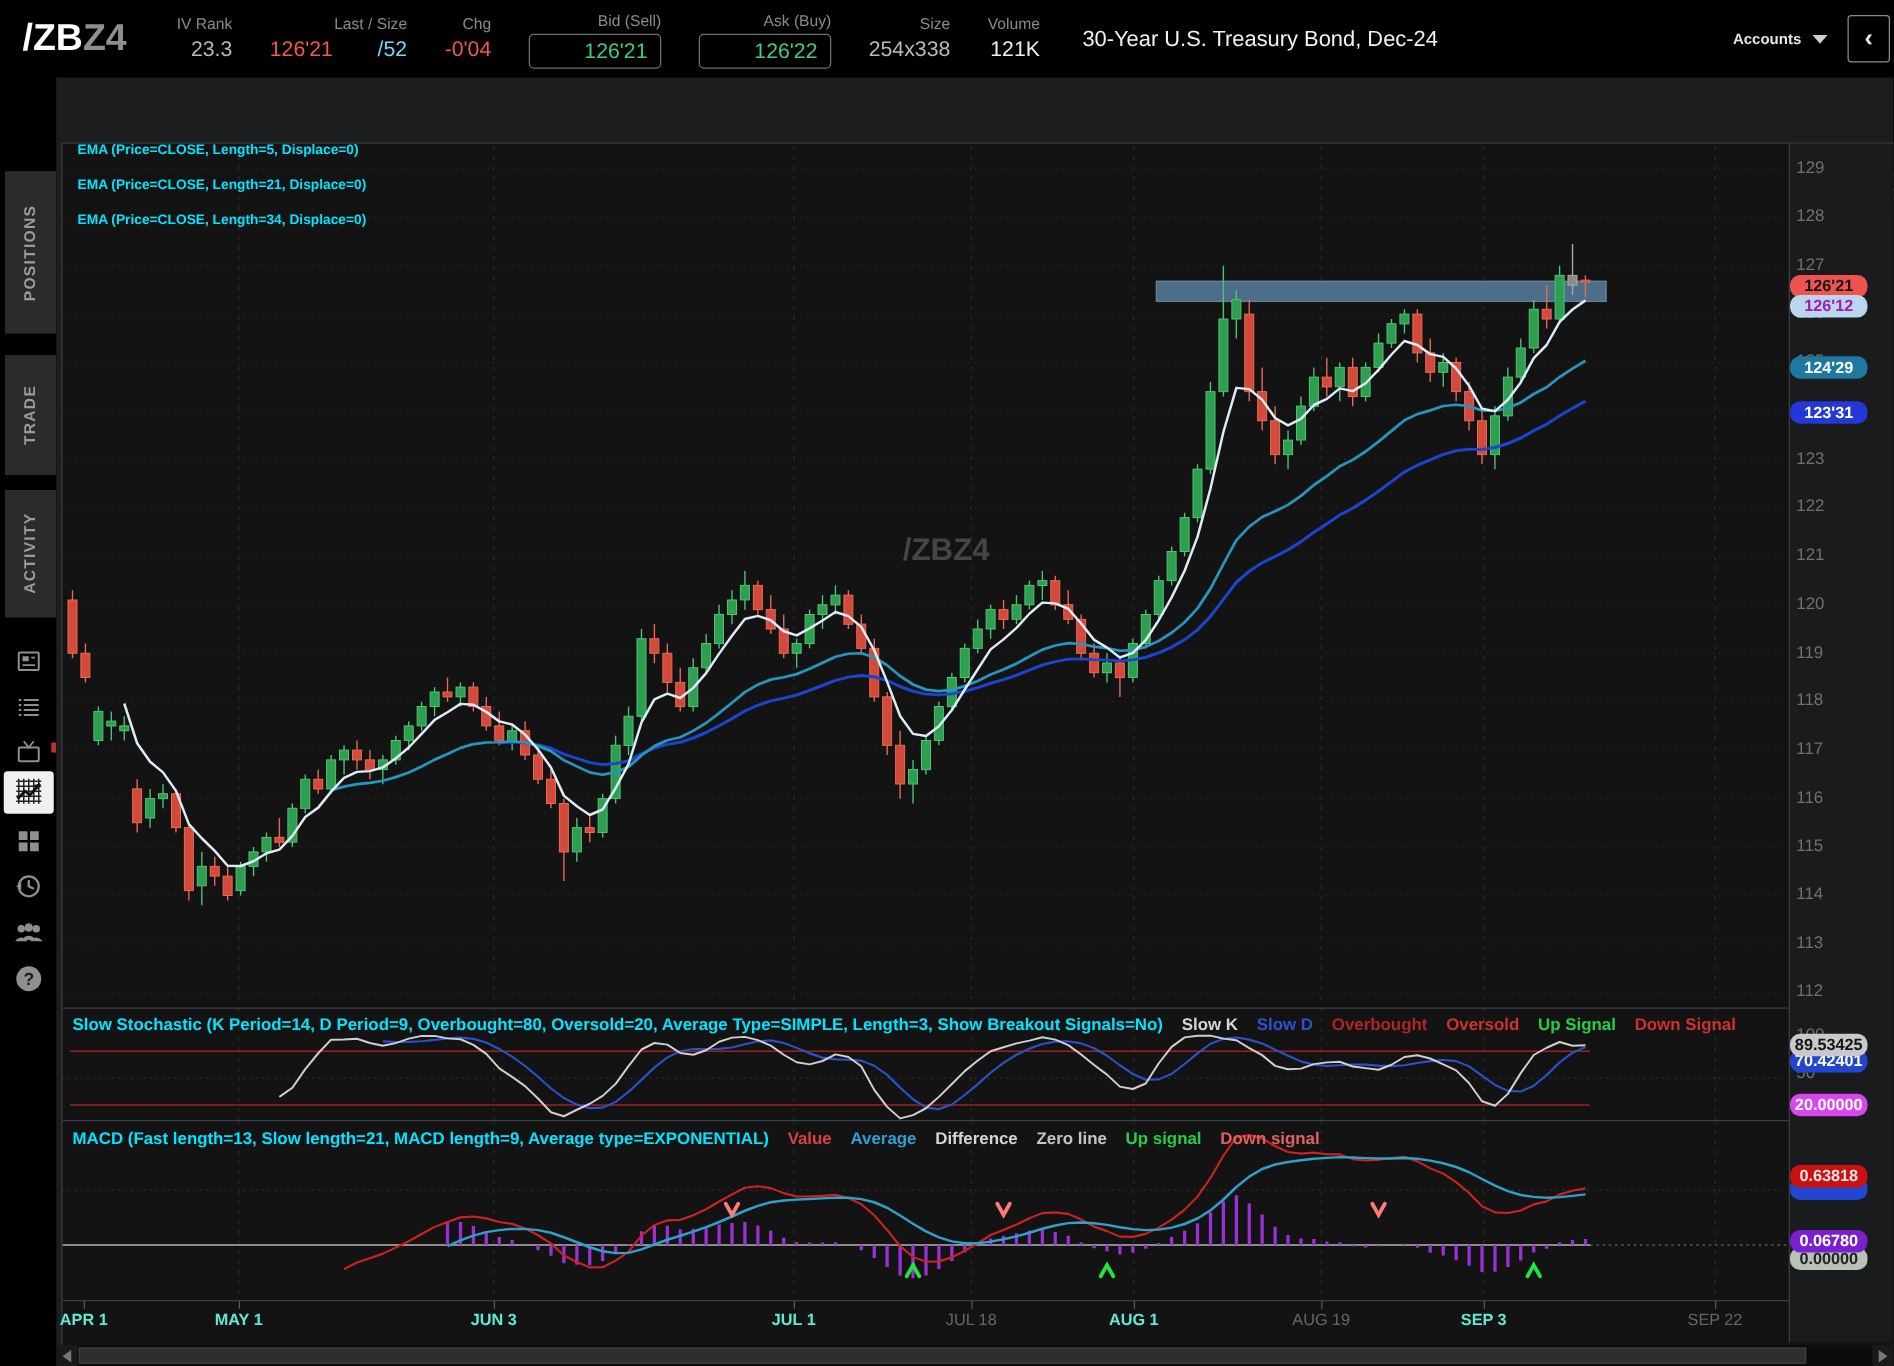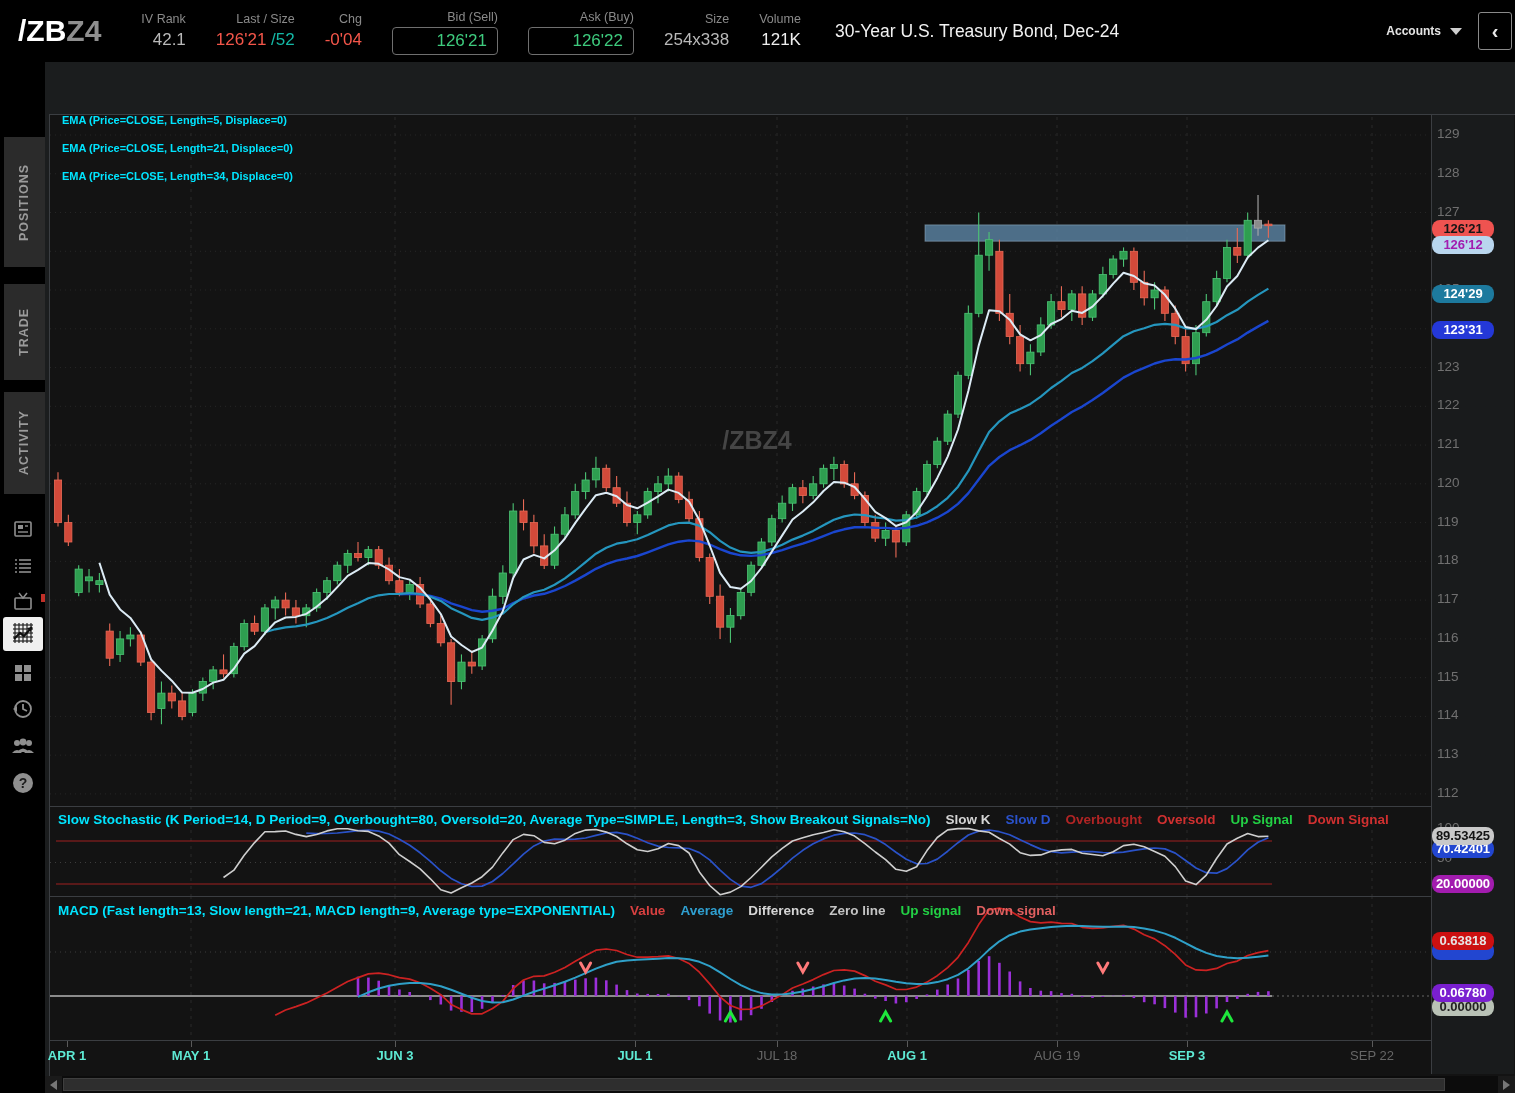--- a/index.html
+++ b/index.html
@@ -7,21 +7,21 @@
         font-family:"Liberation Sans",sans-serif;-webkit-font-smoothing:antialiased;}
   
   #topbar{position:absolute;left:0;top:0;width:1515px;height:62px;background:#000;display:flex;align-items:center;}
   #symbol{margin-left:18px;font-size:30px;font-weight:600;color:#fff;white-space:nowrap;}
   #symbol .suffix{color:#8f8f8f;}
   #header-fields{display:flex;align-items:center;margin-left:40px;}
   .hcol{display:flex;flex-direction:column;align-items:flex-end;margin-right:30px;}
   .hlabel{font-size:12.5px;color:#8a8a8a;line-height:18px;}
   .hval{font-size:17px;line-height:24px;color:#d8d8d8;white-space:nowrap;}
   .hval.red{color:#f4564a;} .hval.green{color:#3ecb7e;} .hval.gray{color:#b9b9b9;} .hval.white{color:#eee;}
-  .hval2{color:#14b8a6;}
+  .hval2{color:#7dd3fc;margin-left:31px;}
   .boxed{border:1px solid #6f6f6f;border-radius:4px;padding:1px 10px;min-width:84px;text-align:right;margin-top:1px;}
   #hdr-title{font-size:17.5px;color:#f2f2f2;margin-left:4px;white-space:nowrap;}
   #hdr-right{margin-left:auto;display:flex;align-items:center;}
   #accounts{color:#e4e4e4;font-size:12px;font-weight:bold;display:flex;align-items:center;cursor:default;}
   .tri-down{width:0;height:0;border-left:6px solid transparent;border-right:6px solid transparent;border-top:7px solid #cfcfcf;margin-left:9px;}
   #collapse-btn{width:32px;height:36px;border:1px solid #8a8a8a;border-radius:3px;margin:0 3px 0 16px;color:#e8e8e8;
                 font-size:20px;font-weight:bold;display:flex;align-items:center;justify-content:center;}
   
   #sidebar{position:absolute;left:0;top:62px;width:45px;height:1031px;background:#000;}
   .side-tab{position:absolute;left:4px;width:41px;background:#2b2b2b;color:#9b9b9b;
@@ -63,21 +63,21 @@
 </head>
 <body>
 
 <div id="root">
 
   <div id="topbar">
     <div id="symbol"><span>/ZB</span><span class="suffix">Z4</span></div>
     <div id="header-fields">
         <div class="hcol">
           <div class="hlabel">IV Rank</div>
-          <div class="hval gray">42.1</div>
+          <div class="hval gray">23.3</div>
         </div>
         <div class="hcol">
           <div class="hlabel">Last / Size</div>
           <div class="hval red">126'21<span class="hval2"> /52</span></div>
         </div>
         <div class="hcol">
           <div class="hlabel">Chg</div>
           <div class="hval red">-0'04</div>
         </div>
         <div class="hcol">
@@ -728,21 +728,21 @@
     <div class="ptick" style="top: 784.92px;">112</div>
     <div class="ptick" style="top: 820px;">100</div>
     <div class="ptick" style="top: 850px;">50</div>
     <div class="ptick" style="top: 944px;">0.5</div>
     <div class="bubble" style="top: 220px; background: rgb(239, 83, 80); color: rgb(22, 22, 22); z-index: 3;">126'21</div>
     <div class="bubble" style="top: 236px; background: rgb(185, 214, 238); color: #a21caf; z-index: 3;">126'12</div>
     <div class="bubble" style="top: 285px; background: rgb(29, 122, 158); color: rgb(255, 255, 255); z-index: 3;">124'29</div>
     <div class="bubble" style="top: 321px; background: rgb(36, 56, 216); color: rgb(255, 255, 255); z-index: 3;">123'31</div>
     <div class="bubble" style="top: 827px; background: rgb(201, 201, 201); color: rgb(20, 20, 20); z-index: 3;">89.53425</div>
     <div class="bubble" style="top: 840px; background: rgb(34, 70, 208); color: rgb(255, 255, 255); z-index: 2;">70.42401</div>
-    <div class="bubble" style="top: 875px; background: #a21caf; color: rgb(255, 255, 255); z-index: 2;">20.00000</div>
+    <div class="bubble" style="top: 875px; background: #d946ef; color: rgb(255, 255, 255); z-index: 2;">20.00000</div>
     <div class="bubble" style="top: 942px; background: rgb(34, 70, 208); color: rgb(255, 255, 255); z-index: 2;"></div>
     <div class="bubble" style="top: 932px; background: rgb(204, 16, 16); color: #e5e5e5; z-index: 3;">0.63818</div>
     <div class="bubble" style="top: 998px; background: rgb(185, 194, 182); color: rgb(34, 34, 34); z-index: 2;">0.00000</div>
     <div class="bubble" style="top: 984px; background: rgb(122, 31, 208); color: rgb(255, 255, 255); z-index: 3;">0.06780</div>
     <div></div>
     <div class="dlabel major" style="left: 67px;">APR 1</div>
     <div class="dtick" style="left: 67px;"></div>
     <div class="dlabel major" style="left: 191px;">MAY 1</div>
     <div class="dtick" style="left: 191px;"></div>
     <div class="dlabel major" style="left: 395px;">JUN 3</div>

